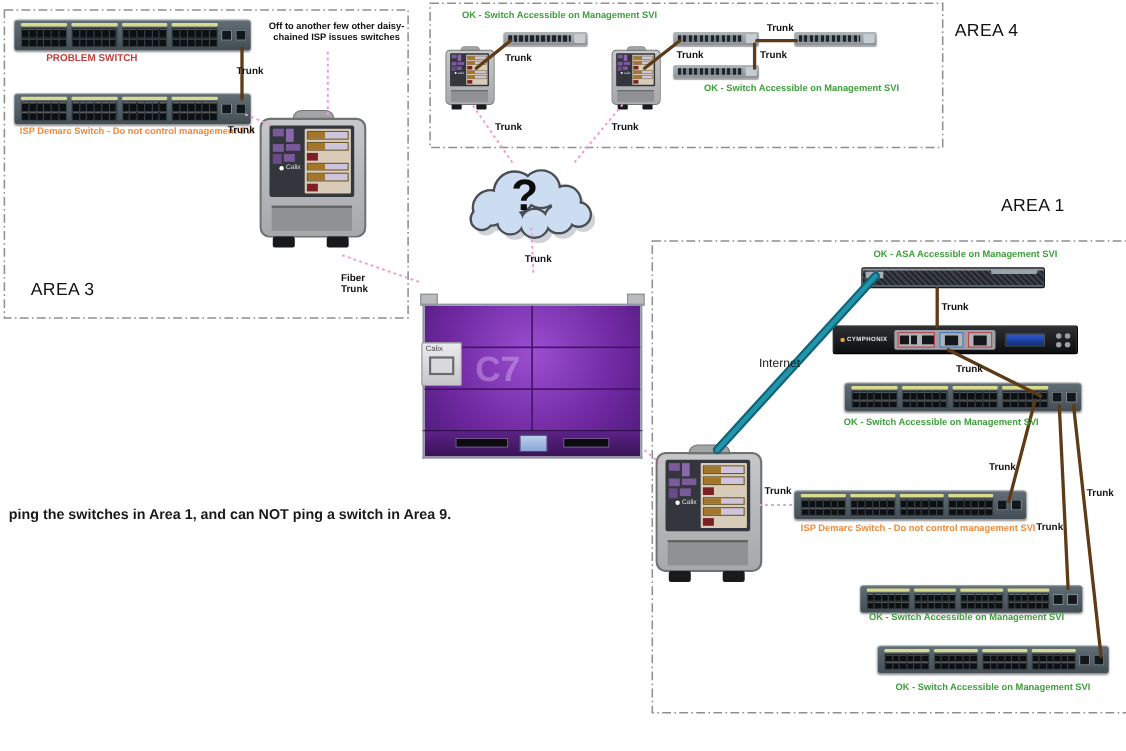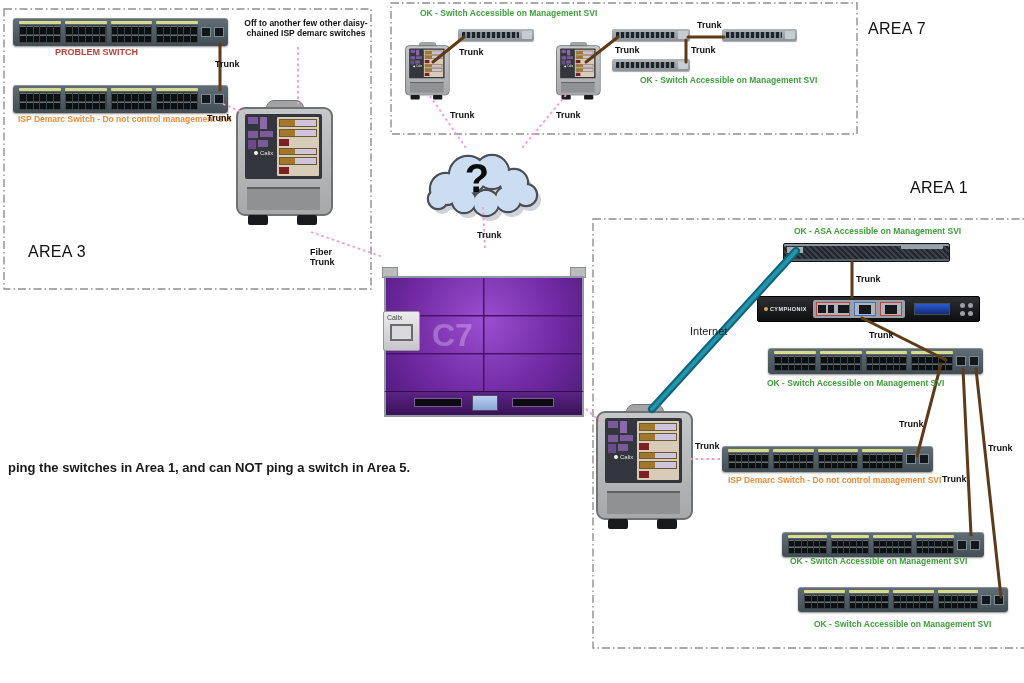--- a/index.html
+++ b/index.html
@@ -206,21 +206,21 @@
             <span></span>
             <span></span>
           </div>
         </div>
       </div>
     <div class="sw-uplink">
         <span></span>
         <span></span>
       </div>
   </div>
-  <div class="lbl red" style="left: 55px; top: 48px; color: rgb(192, 65, 60);">PROBLEM SWITCH</div>
+  <div class="lbl red" style="left: 42px; top: 48px; color: rgb(192, 65, 60);">PROBLEM SWITCH</div>
 
   <div class="switch-lg" style="left:13px;top:85px;width:215px;height:28px">
     <div class="sw-ports">
         <div class="pg">
           <div class="pg-bar"></div>
           <div class="pg-grid">
             <span></span>
             <span></span>
             <span></span>
             <span></span>
@@ -286,21 +286,21 @@
           </div>
         </div>
       </div>
     <div class="sw-uplink">
         <span></span>
         <span></span>
       </div>
   </div>
   <div class="lbl org" style="left: 18px; top: 115px; color: rgb(239, 139, 59);">ISP Demarc Switch - Do not control management SVI</div>
 
-  <div class="note" style="left:238px;top:18px;width:136px">Off to another few other daisy-chained ISP demarc switches</div>
+  <div class="note" style="left:238px;top:18px;width:136px">Off to another few other daisy-chained ISP issues switches</div>
 
   <div class="cabinet" style="left:236px;top:100px">
     <div class="cab-bump"></div>
     <div class="cab-shell">
       <div class="cab-inner">
         <div class="cab-chips">
             <span></span>
             <span></span>
             <span></span>
             <span></span>
@@ -327,21 +327,21 @@
         <span></span>
       </div>
   </div>
 
   <div class="lbl trunk" style="left:215px;top:60px">Trunk</div>
   <div class="lbl trunk" style="left:207px;top:114px">Trunk</div>
   <div class="fiberlbl" style="left:310px;top:248px;width:34px">
     <div>Fiber</div>
       <div>Trunk</div>
   </div>
-  <div class="lbl area-label" style="left:28px;top:244px">AREA 3</div>
+  <div class="lbl area-label" style="left:28px;top:256px">AREA 3</div>
 
   <div class="lbl okg" style="left: 420px; top: 9px; color: rgb(63, 160, 60);">OK - Switch Accessible on Management SVI</div>
 
   <div class="cabinet small" style="left:405px;top:42px">
     <div class="cab-bump"></div>
     <div class="cab-shell">
         <div class="cab-inner">
       <div class="cab-chips">
             <span></span>
             <span></span>
@@ -410,21 +410,21 @@
 
   <div class="lbl okg" style="left: 640px; top: 76px; color: rgb(63, 160, 60);">OK - Switch Accessible on Management SVI</div>
 
   <div class="lbl trunk" style="left:459px;top:48px">Trunk</div>
   <div class="lbl trunk" style="left:615px;top:46px">Trunk</div>
   <div class="lbl trunk" style="left:697px;top:21px">Trunk</div>
   <div class="lbl trunk" style="left:691px;top:46px">Trunk</div>
   <div class="lbl trunk" style="left:450px;top:111px">Trunk</div>
   <div class="lbl trunk" style="left:556px;top:111px">Trunk</div>
 
-  <div class="lbl area-label" style="left:868px;top:21px">AREA 7</div>
+  <div class="lbl area-label" style="left:868px;top:21px">AREA 4</div>
 
   <div class="cloud">
     <svg viewBox="0 0 120 76">
       <g fill="#a9b0b9" opacity=".55" transform="translate(4,5)">
         <circle cx="22" cy="50" r="16"></circle>
           <circle cx="44" cy="36" r="19"></circle>
           <circle cx="68" cy="33" r="17"></circle>
         <circle cx="90" cy="44" r="14"></circle>
           <circle cx="102" cy="56" r="11"></circle>
           <circle cx="84" cy="60" r="13"></circle>
@@ -849,21 +849,21 @@
         </div>
       </div>
     <div class="sw-uplink">
         <span></span>
         <span></span>
       </div>
   </div>
   <div class="lbl okg" style="left: 814px; top: 620px; color: rgb(63, 160, 60);">OK - Switch Accessible on Management SVI</div>
 
   <div class="summary">
-    <div>ping the switches in Area 1, and can NOT ping a switch in Area 5.</div>
+    <div>ping the switches in Area 1, and can NOT ping a switch in Area 9.</div>
   </div>
 
   <svg id="wires" width="1024" height="683" viewBox="0 0 1024 683">
 
     <rect x="4" y="9" width="367" height="280" fill="none" stroke="#8f8f8f" stroke-width="1.4" stroke-dasharray="8 3 1.5 3"></rect>
     <rect x="391" y="3" width="466" height="131" fill="none" stroke="#8f8f8f" stroke-width="1.4" stroke-dasharray="8 3 1.5 3"></rect>
     <rect x="593" y="219" width="445" height="429" fill="none" stroke="#8f8f8f" stroke-width="1.4" stroke-dasharray="8 3 1.5 3"></rect>
 
     <line x1="796" y1="251" x2="652" y2="409" stroke="#0e6579" stroke-width="8" stroke-linecap="round"></line>
     <line x1="796" y1="251" x2="652" y2="409" stroke="#2395ab" stroke-width="4" stroke-linecap="round"></line>

